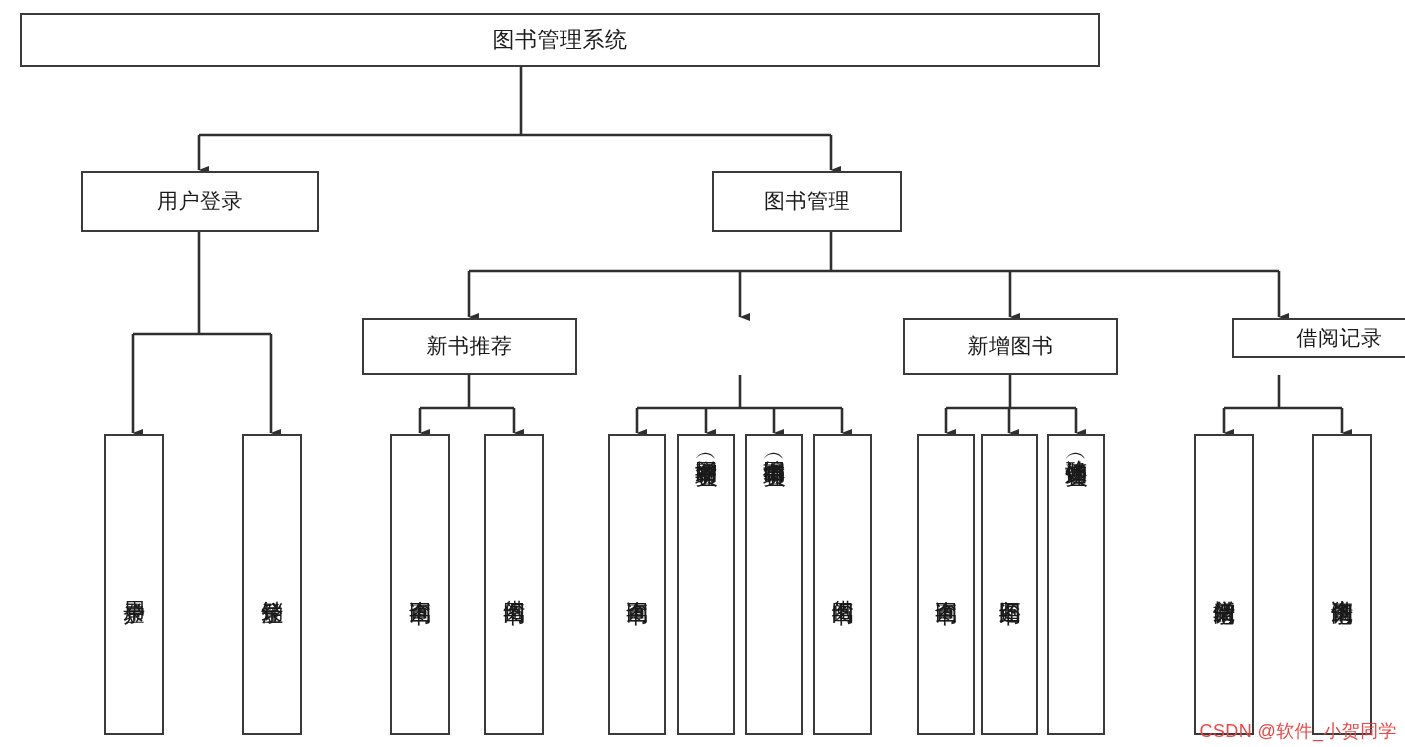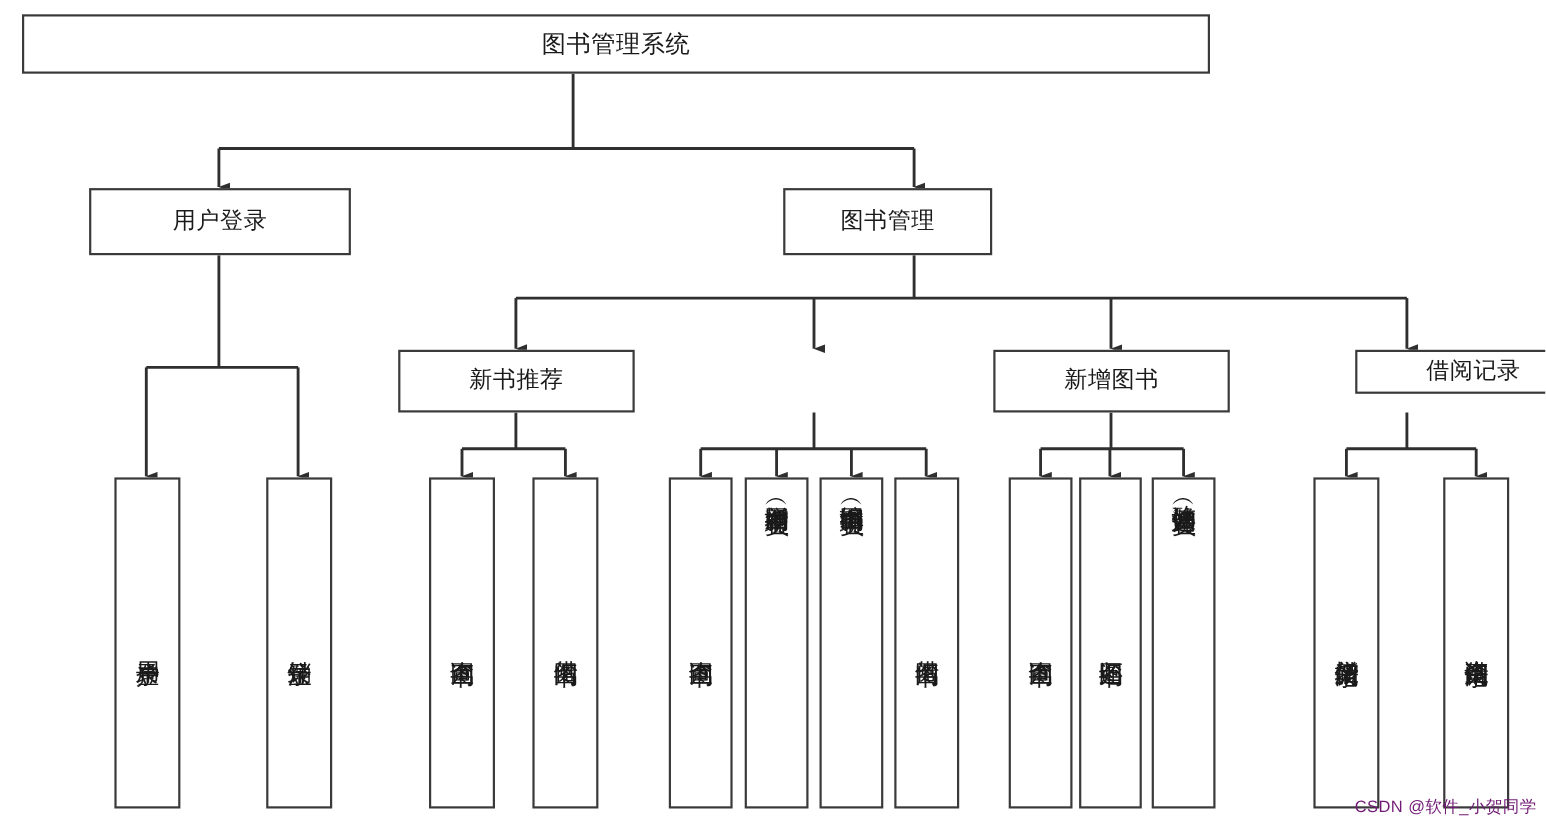--- a/index.html
+++ b/index.html
@@ -62,22 +62,22 @@
     margin: 0 auto;
   }
   .node.vertical.centered {
     align-items: center;
     padding-top: 0;
   }
   #watermark {
     position: absolute;
     right: 8px;
     bottom: 4px;
-    font-size: 15px;
-    color: #701a75;
+    font-size: 18px;
+    color: #ef4444;
     letter-spacing: 0.4px;
     white-space: nowrap;
     pointer-events: none;
     margin-left: 12px;
   }
 </style>
 </head>
 <body>
 
 <div id="diagram-canvas">

